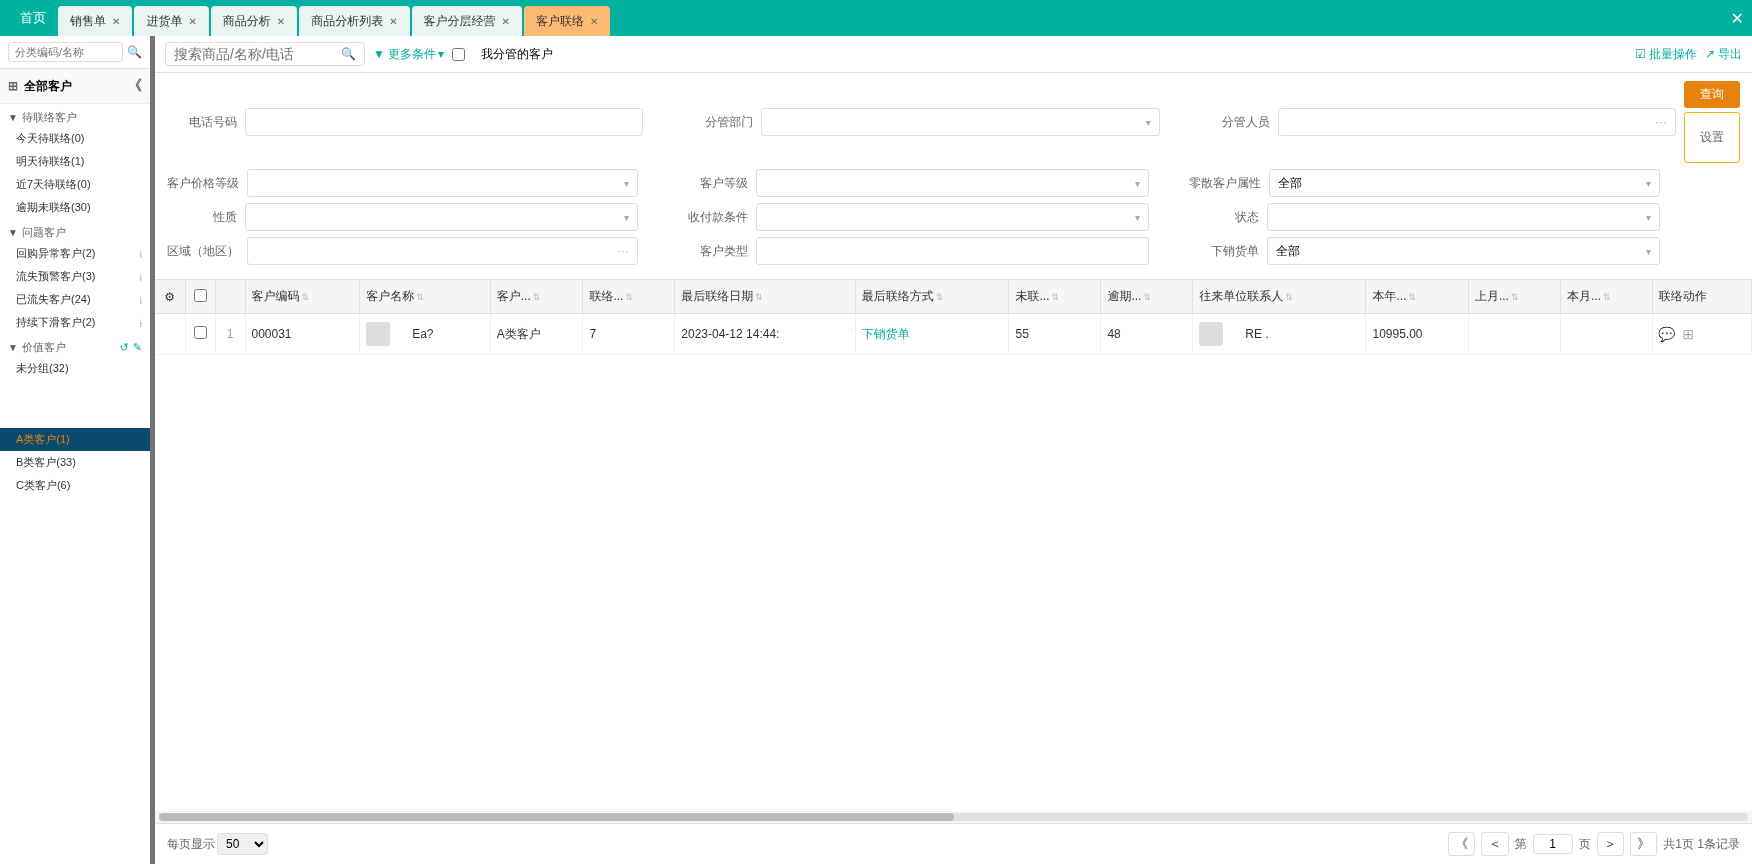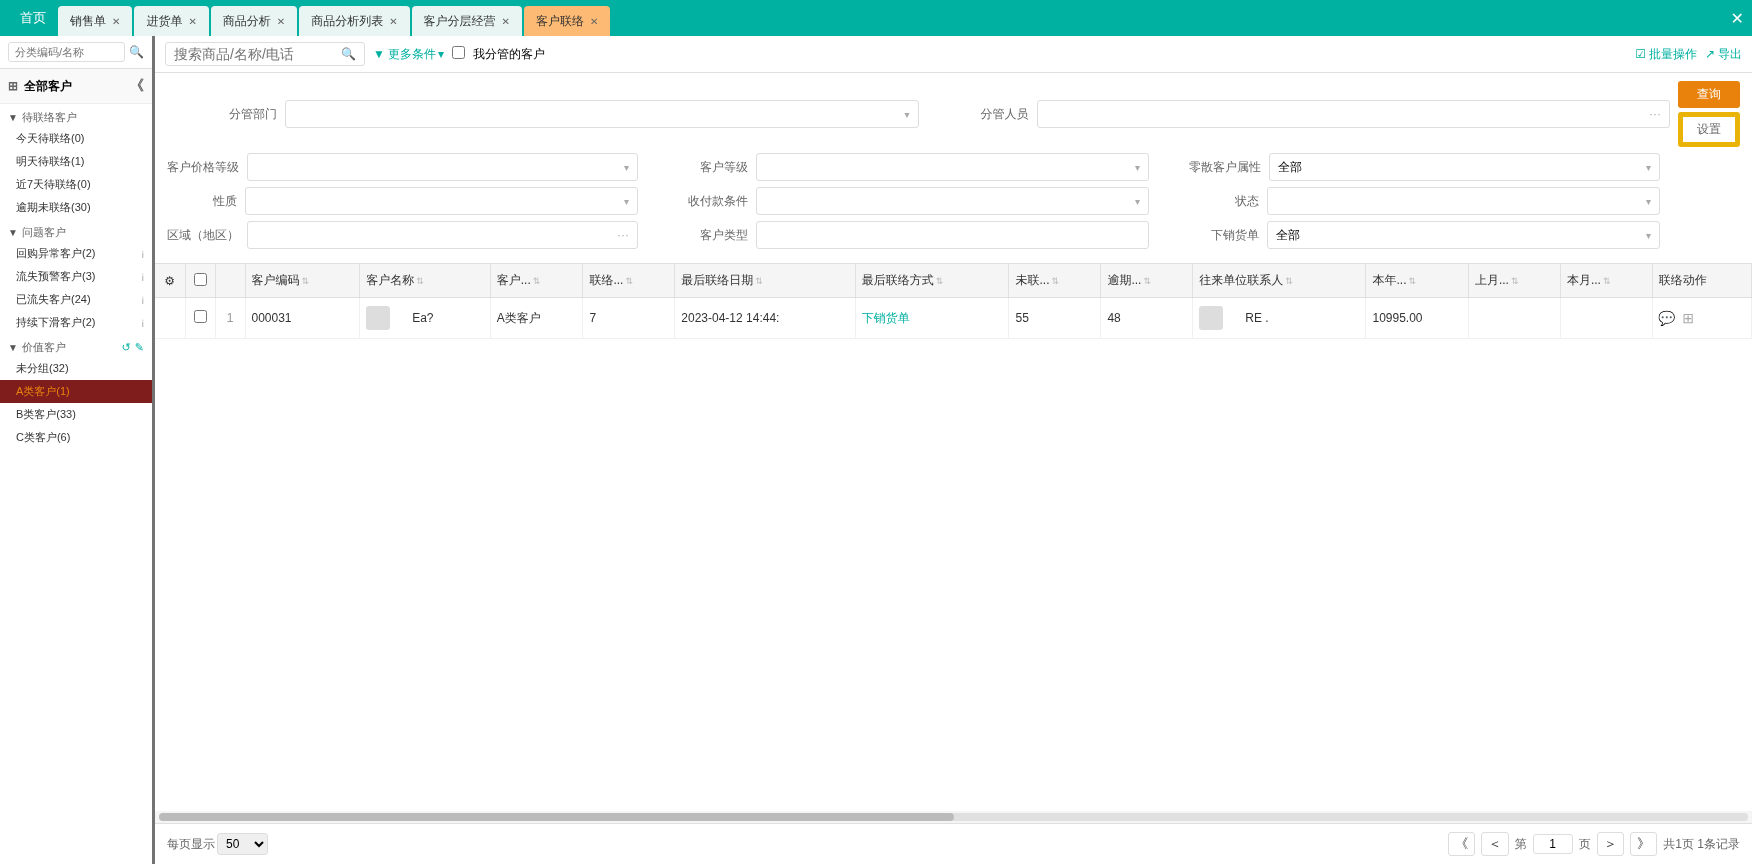--- a/index.html
+++ b/index.html
@@ -26,21 +26,21 @@
     }
     .nav-close-all {
       margin-left: auto; color: white; cursor: pointer; font-size: 16px;
     }
 
     
     .main-layout { display: flex; height: calc(864px - 36px); }
 
     
     .sidebar {
-      width: 155px; background: white; border-right: 3px solid #737373;
+      width: 155px; background: white; border-right: 5px solid #737373;
       display: flex; flex-direction: column; flex-shrink: 0;
     }
     .sidebar-search {
       display: flex; align-items: center; padding: 6px 8px; border-bottom: 1px solid #e0e0e0;
     }
     .sidebar-search input {
       border: 1px solid #ddd; border-radius: 3px; padding: 3px 6px; font-size: 11px; width: 100%; outline: none;
     }
     .sidebar-search .search-icon { margin-left: 4px; color: #00b0a0; cursor: pointer; }
 
@@ -53,41 +53,41 @@
 
     .sidebar-section-label {
       padding: 6px 8px 2px; font-size: 11px; color: #666; display: flex; align-items: center;
     }
     .sidebar-section-label .arrow { margin-right: 4px; font-size: 10px; color: #555; }
 
     .sidebar-item {
       padding: 4px 8px 4px 16px; font-size: 11px; color: #333; cursor: pointer;
       display: flex; align-items: center;
     }
-    .sidebar-item.active { background: #7f1d1d; color: #e8820c; }
+    .sidebar-item.active { background: #0c4a6e; color: #e8820c; margin-top: 48px; }
     .sidebar-item .info-icon { margin-left: auto; color: #aaa; font-size: 10px; }
 
     
     .content-area { flex: 1; display: flex; flex-direction: column; overflow: hidden; background: #f5f5f5; }
 
     
     .toolbar {
       display: flex; align-items: center; background: white; padding: 6px 10px;
       border-bottom: 1px solid #e0e0e0; gap: 8px;
     }
     .toolbar-search {
       display: flex; align-items: center; border: 1px solid #ddd; border-radius: 3px; padding: 3px 8px;
       background: white; width: 200px;
     }
     .toolbar-search input { border: none; outline: none; font-size: 12px; width: 100%; }
     .toolbar-search .icon { color: #00b0a0; margin-left: 4px; cursor: pointer; }
     .toolbar-filter {
       display: flex; align-items: center; color: #00b0a0; cursor: pointer; font-size: 12px;
     }
-    .toolbar-checkbox { display: flex; align-items: flex-start; font-size: 12px; gap: 8px; cursor: pointer; }
+    .toolbar-checkbox { display: flex; align-items: center; font-size: 12px; gap: 16px; cursor: pointer; }
     .toolbar-right { margin-left: auto; display: flex; align-items: center; gap: 8px; }
     .btn-batch { color: #00b0a0; cursor: pointer; font-size: 12px; display: flex; align-items: center; }
     .btn-export { color: #00b0a0; cursor: pointer; font-size: 12px; display: flex; align-items: center; }
 
     
     .filter-area {
       background: white; padding: 8px 12px; border-bottom: 1px solid #e0e0e0;
     }
     .filter-row { display: flex; align-items: center; margin-bottom: 6px; gap: 0; }
     .filter-item {
@@ -142,22 +142,22 @@
     .pagination-left select { border: 1px solid #ddd; border-radius: 3px; padding: 2px 4px; font-size: 12px; }
     .pagination-right { display: flex; align-items: center; gap: 6px; font-size: 12px; color: #666; }
     .page-btn { cursor: pointer; color: #333; padding: 2px 6px; border: 1px solid #ddd; border-radius: 3px; background: white; }
     .page-input { width: 40px; border: 1px solid #ddd; border-radius: 3px; padding: 2px 4px; text-align: center; font-size: 12px; }
 
     .btn-query {
       background: #e8820c; color: white; border: none; border-radius: 3px;
       padding: 5px 16px; font-size: 12px; cursor: pointer;
     }
     .btn-settings {
-      background: white; color: #666; border: 5px solid #eab308; border-radius: 3px;
-      padding: 4px 14px; font-size: 12px; cursor: pointer; display: block; width: 100%;
+      background: white; color: #666; border: 1px solid #eab308; border-radius: 3px;
+      padding: 16px 14px; font-size: 12px; cursor: pointer; display: block; width: 100%;
       margin-top: 4px;
     }
 
     .btn-group { display: flex; flex-direction: column; margin-left: auto; }
 
     .scrollbar-placeholder {
       height: 12px; background: #f5f5f5; display: flex; align-items: center; padding: 0 4px;
     }
     .scrollbar-track {
       flex: 1; height: 8px; background: #e0e0e0; border-radius: 4px; position: relative;
@@ -299,20 +299,24 @@
         <div class="btn-export">
           <span style="margin-right:3px;">↗</span>
           <span>导出</span>
         </div>
       </div>
     </div>
 
     <div class="filter-area">
 
       <div class="filter-row">
+        <div class="filter-item">
+          <span class="filter-label">电话号码</span>
+          <input class="filter-input" type="text" style="">
+        </div>
         <div style="width:40px;"></div>
         <div class="filter-item">
           <span class="filter-label">分管部门</span>
           <div class="filter-select">
             <span></span>
             <span class="dropdown-arrow">▾</span>
           </div>
         </div>
         <div style="width:40px;"></div>
         <div class="filter-item">

